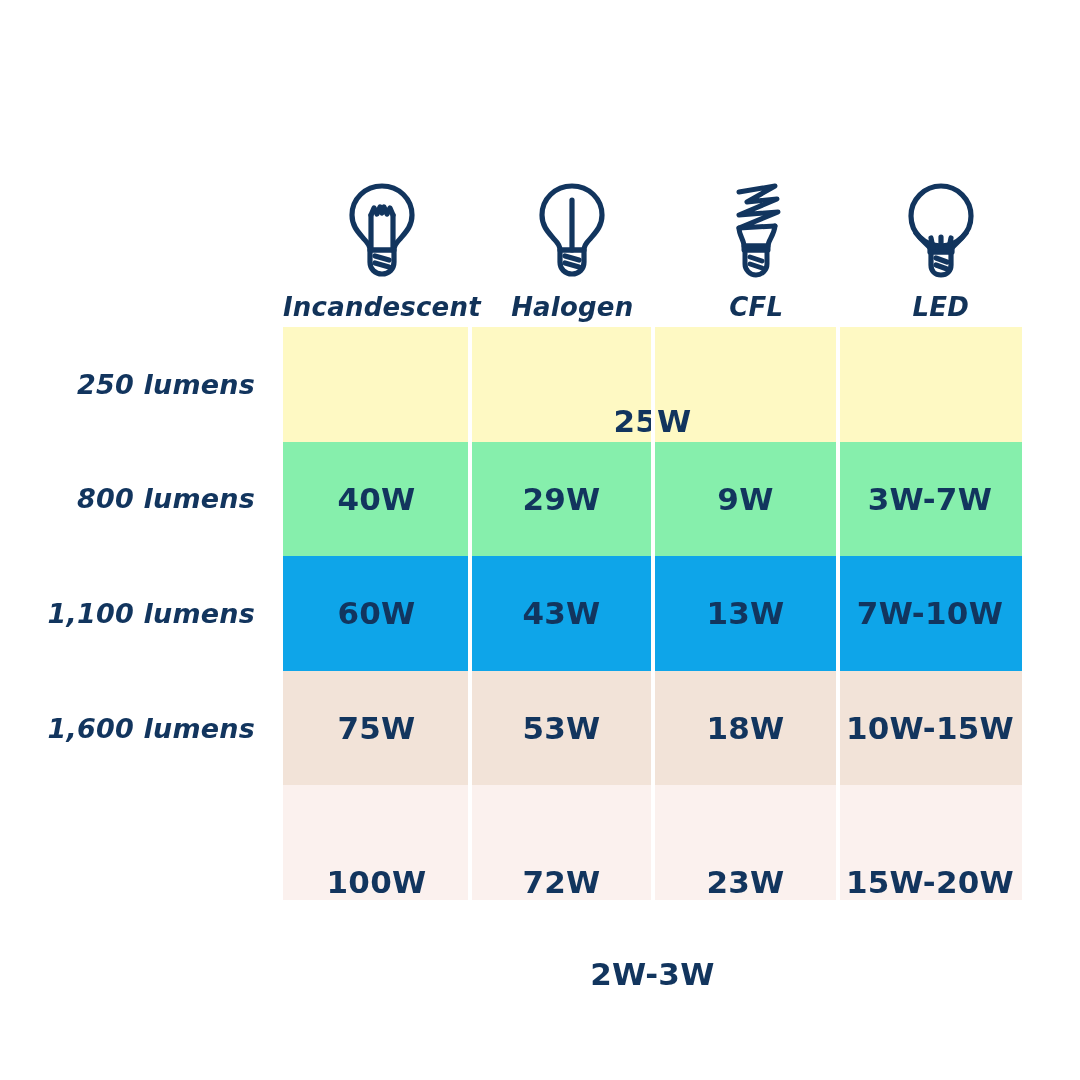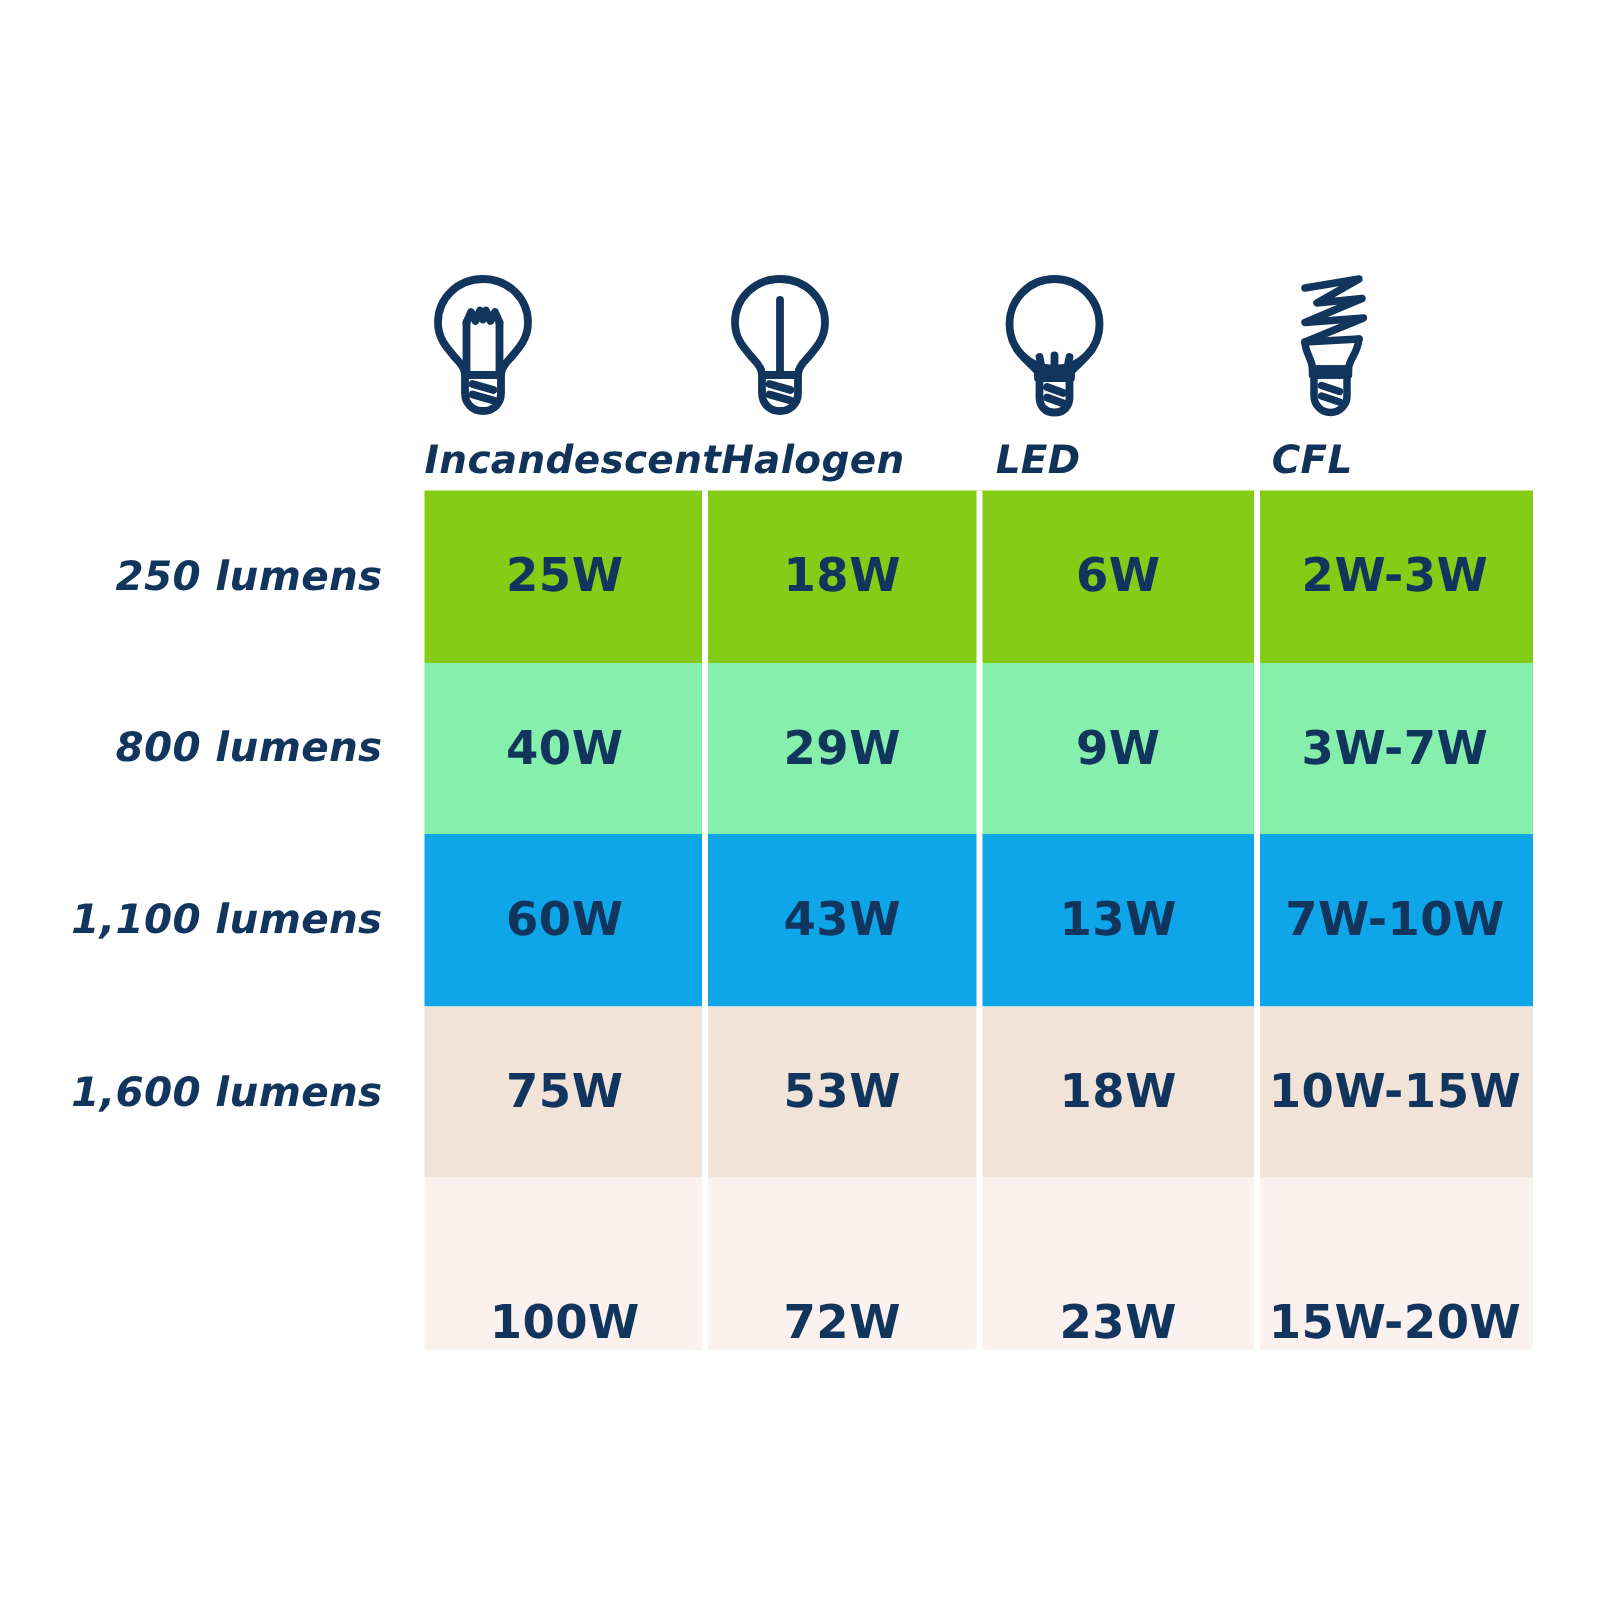--- a/index.html
+++ b/index.html
@@ -30,21 +30,21 @@
     top: 160px;
     width: 739px;
     height: 160px;
     display: flex;
     flex-direction: row;
   }
   .header-cell {
     flex: 1 1 0;
     display: flex;
     flex-direction: column;
-    align-items: flex-start;
+    align-items: center;
     justify-content: flex-end;
   }
   .header-cell.col-0 { flex: 0 0 187px; }
   .header-cell.col-1 { flex: 0 0 183px; }
   .header-cell.col-2 { flex: 0 0 185px; }
   .header-cell.col-3 { flex: 0 0 184px; }
 
   .bulb-icon {
     width: 78px;
     height: 100px;
@@ -152,59 +152,59 @@
         <g fill="none" stroke="#12355e" stroke-width="5.2" stroke-linecap="round" stroke-linejoin="round">
           <path d="M39 6 C22 6 9 19 9 35 C9 46 15 52 21 59 C25 63 27 66 27 70 L51 70 C51 66 53 63 57 59 C63 52 69 46 69 35 C69 19 56 6 39 6 Z"></path>
           <path d="M39 20 L39 70"></path>
           <path d="M27 70 L51 70 L51 82 C51 89 46 94 39 94 C32 94 27 89 27 82 L27 70 Z"></path>
           <path d="M32 76 L46 80 M32 83 L46 87"></path>
         </g>
       </svg>
       <div class="header-label">Halogen</div>
     </div>
 
+    <div class="header-cell col-2">
+      <svg class="bulb-icon" viewBox="0 0 78 100">
+        <g fill="none" stroke="#12355e" stroke-width="5" stroke-linecap="round" stroke-linejoin="round">
+          <path d="M22 12 L58 6 L30 22 L60 19 L22 35 L61 32 L22 48 L58 46"></path>
+          <path d="M22 48 C22 55 27 60 27 66 L51 66 C51 60 57 56 58 46"></path>
+          <path d="M27 66 L51 66 L51 70 L27 70 Z"></path>
+          <path d="M28 70 L50 70 L50 84 C50 90 45 95 39 95 C33 95 28 90 28 84 L28 70 Z"></path>
+          <path d="M33 77 L45 81 M33 84 L45 88"></path>
+        </g>
+      </svg>
+      <div class="header-label">CFL</div>
+    </div>
+
     <div class="header-cell col-3">
       <svg class="bulb-icon" viewBox="0 0 78 100">
         <g fill="none" stroke="#12355e" stroke-width="5.2" stroke-linecap="round" stroke-linejoin="round">
           <circle cx="39" cy="36" r="30"></circle>
           <path d="M14 53 C20 61 25 64 28 68 L50 68 C53 64 58 61 64 53"></path>
           <path d="M28 68 L50 68 L50 72 L28 72 Z"></path>
           <path d="M39 57 L39 68 M29 58 L31 68 M49 58 L47 68"></path>
           <path d="M29 72 L49 72 L49 85 C49 91 45 95 39 95 C33 95 29 91 29 85 L29 72 Z"></path>
           <path d="M34 78 L45 82 M34 85 L45 89"></path>
         </g>
       </svg>
       <div class="header-label">LED</div>
     </div>
 
-    <div class="header-cell col-2">
-      <svg class="bulb-icon" viewBox="0 0 78 100">
-        <g fill="none" stroke="#12355e" stroke-width="5" stroke-linecap="round" stroke-linejoin="round">
-          <path d="M22 12 L58 6 L30 22 L60 19 L22 35 L61 32 L22 48 L58 46"></path>
-          <path d="M22 48 C22 55 27 60 27 66 L51 66 C51 60 57 56 58 46"></path>
-          <path d="M27 66 L51 66 L51 70 L27 70 Z"></path>
-          <path d="M28 70 L50 70 L50 84 C50 90 45 95 39 95 C33 95 28 90 28 84 L28 70 Z"></path>
-          <path d="M33 77 L45 81 M33 84 L45 88"></path>
-        </g>
-      </svg>
-      <div class="header-label">CFL</div>
-    </div>
-
   </div>
 
   <div class="row-labels">
     <div class="row-label">250 lumens</div>
     <div class="row-label">800 lumens</div>
     <div class="row-label">1,100 lumens</div>
     <div class="row-label">1,600 lumens</div>
   </div>
 
   <div class="table-wrap">
 
-    <div class="grid-row" style="background: #84cc16;">
+    <div class="grid-row" style="background: #fef9c3; flex-direction: column;">
       <div class="cell c0">25W</div>
       <div class="cell c1">18W</div>
       <div class="cell c2">6W</div>
       <div class="cell c3">2W-3W</div>
     </div>
 
     <div class="grid-row" style="background: #86efac;">
       <div class="cell c0">40W</div>
       <div class="cell c1">29W</div>
       <div class="cell c2">9W</div>

